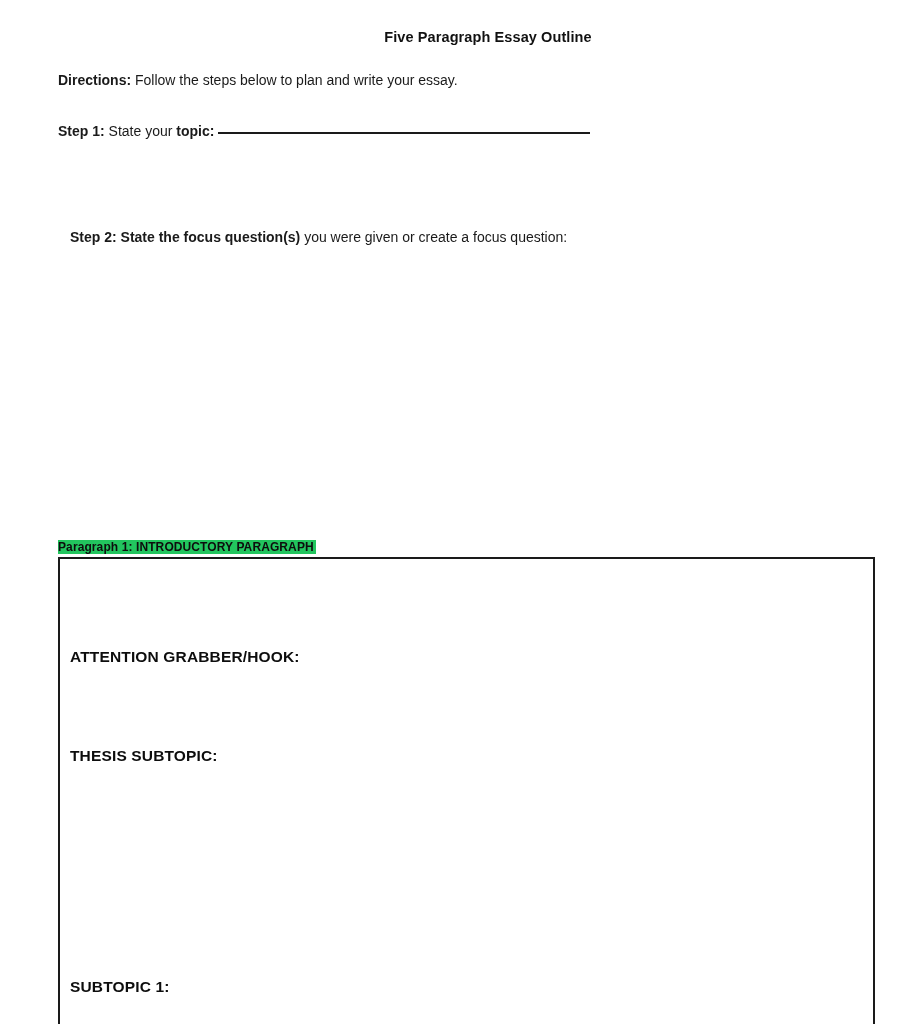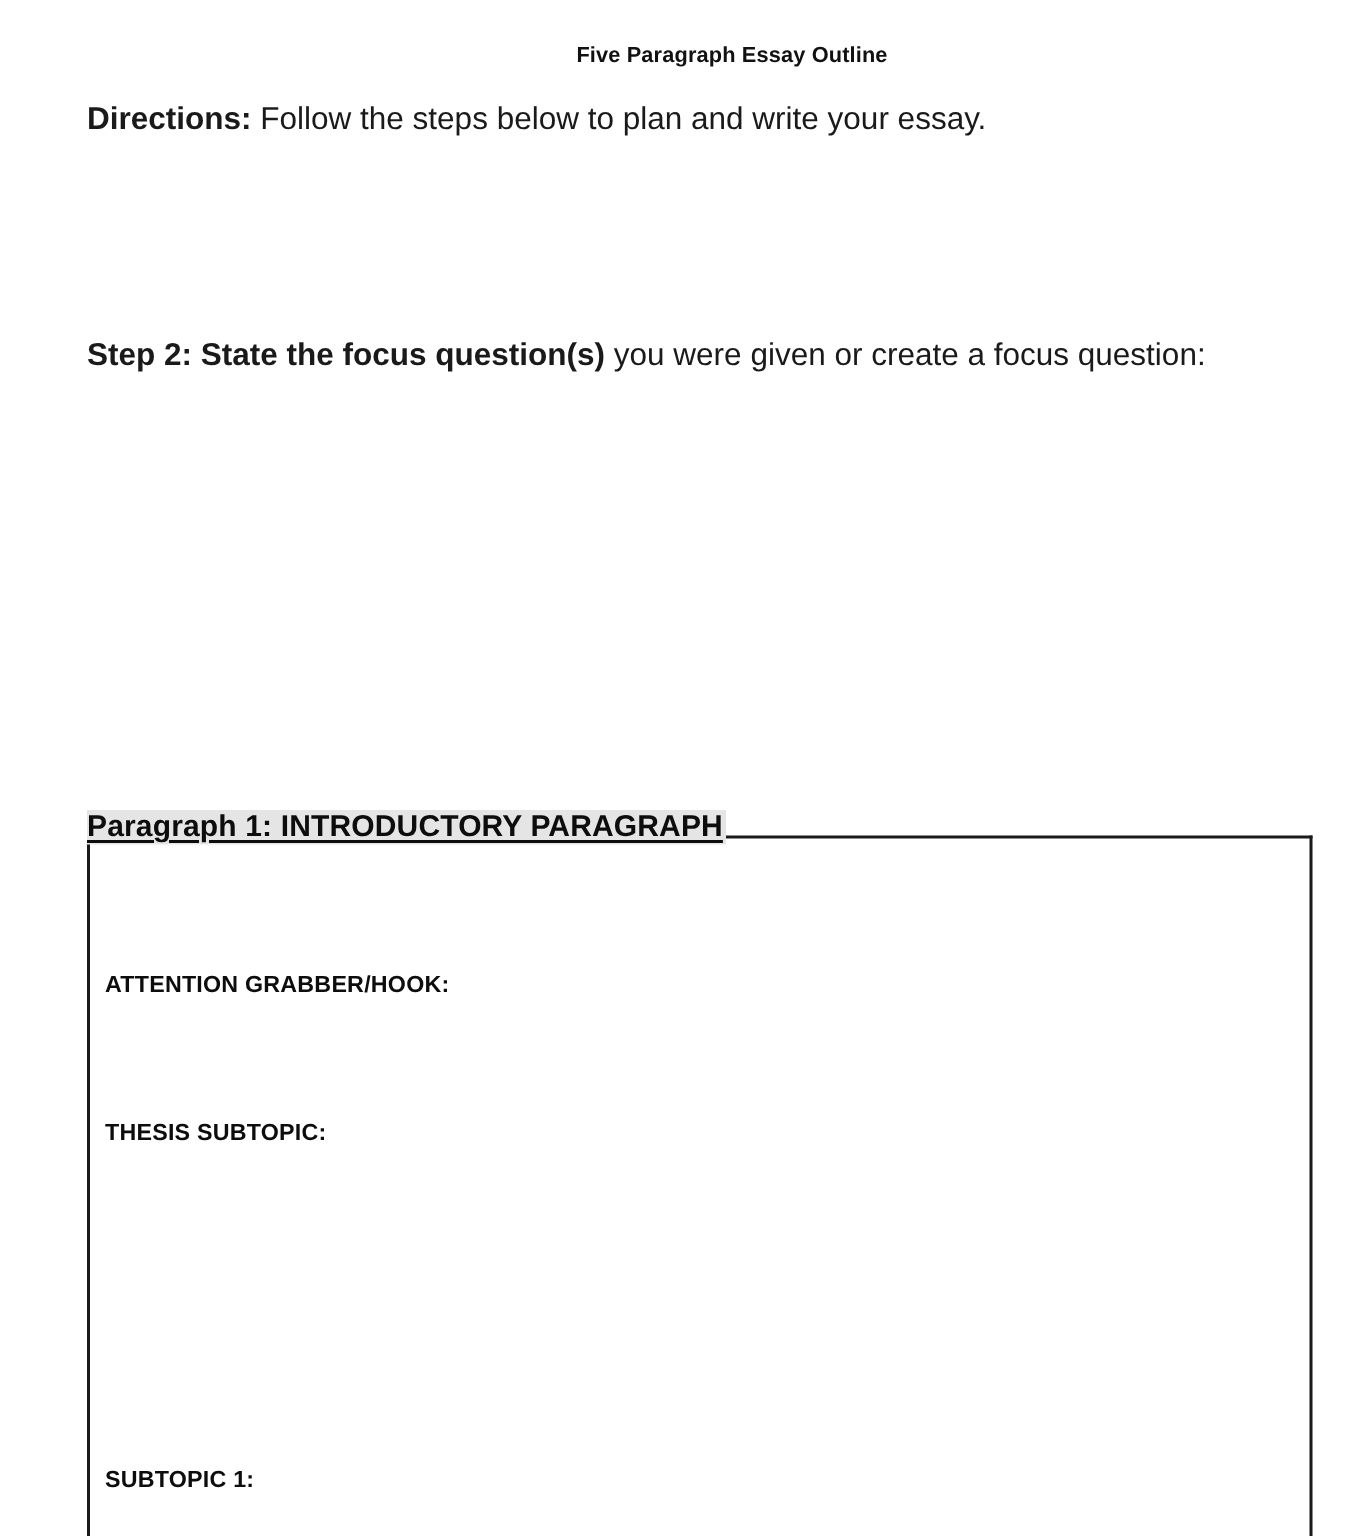--- a/index.html
+++ b/index.html
@@ -34,61 +34,60 @@
     font-weight: bold;
     letter-spacing: 0.1px;
     color: #111111;
     padding-left: 48px;
   }
 
   
   .line {
     position: absolute;
     left: 58px;
-    font-size: 21px;
+    font-size: 14px;
     line-height: 34px;
     color: #1a1a1a;
     white-space: nowrap;
     text-align: right;
   }
   .line.wrap {
     white-space: normal;
     width: 760px;
   }
   .b { font-weight: bold; }
 
   .directions { top: 63px; }
   .step1      { top: 114px; }
-  .step2      { top: 220px; }
+  .step2      { top: 220px; margin-left: 12px; }
   .step3      { top: 379px; }
 
   
   .fill-rule {
     display: inline-block;
     width: 372px;
     border-bottom: 2.4px solid #1a1a1a;
     height: 0;
     vertical-align: 2px;
     margin-left: 4px;
   }
 
   
   .para-heading {
     position: absolute;
     left: 58px;
     top: 540px;
-    font-size: 20px;
+    font-size: 12px;
     font-weight: bold;
     letter-spacing: 0.1px;
     color: #0d0d0d;
-    text-decoration: underline;
     text-decoration-thickness: 2px;
     text-underline-offset: 3px;
     z-index: 3;
-    background: #e5e5e5;
+    background: #22c55e;
     padding-right: 2px;
     white-space: nowrap;
   }
 
   .outline-box {
     position: absolute;
     left: 58px;
     top: 557px;
     width: 817px;
     height: 520px;           
@@ -117,20 +116,23 @@
 <body>
 
 <div class="page">
 
   <div class="doc-title">Five Paragraph Essay Outline</div>
 
   <div class="line directions">
     <span class="b">Directions:</span><span> Follow the steps below to plan and write your essay.</span>
   </div>
 
+  <div class="line step1">
+    <span class="b">Step 1:</span><span> State your </span><span class="b">topic:</span><span class="fill-rule"></span>
+  </div>
 
   <div class="line step2">
     <span class="b">Step 2: State the focus question(s)</span><span> you were given or create a focus question:</span>
   </div>
 
 
   <div class="para-heading">Paragraph 1: INTRODUCTORY PARAGRAPH</div>
 
   <div class="outline-box"></div>
 

